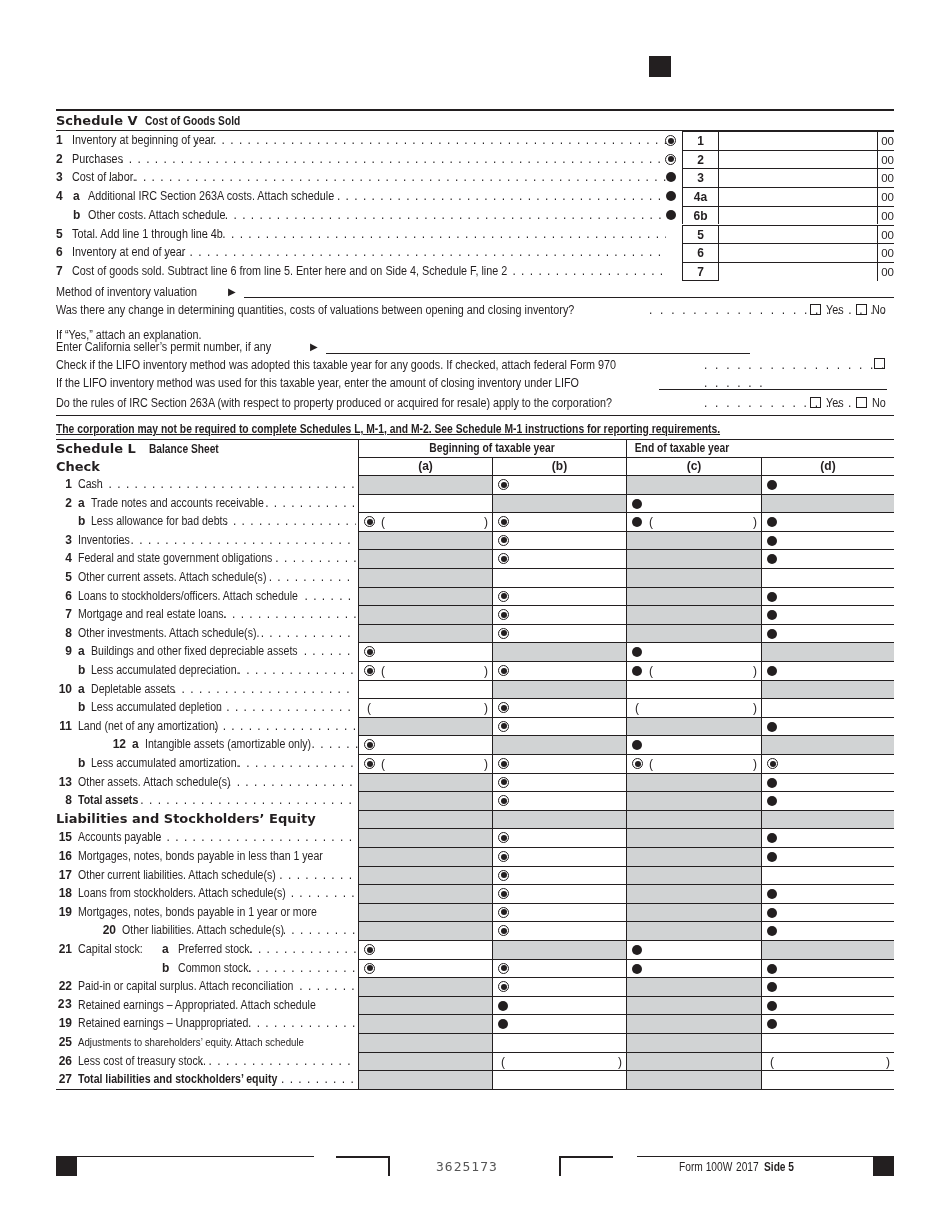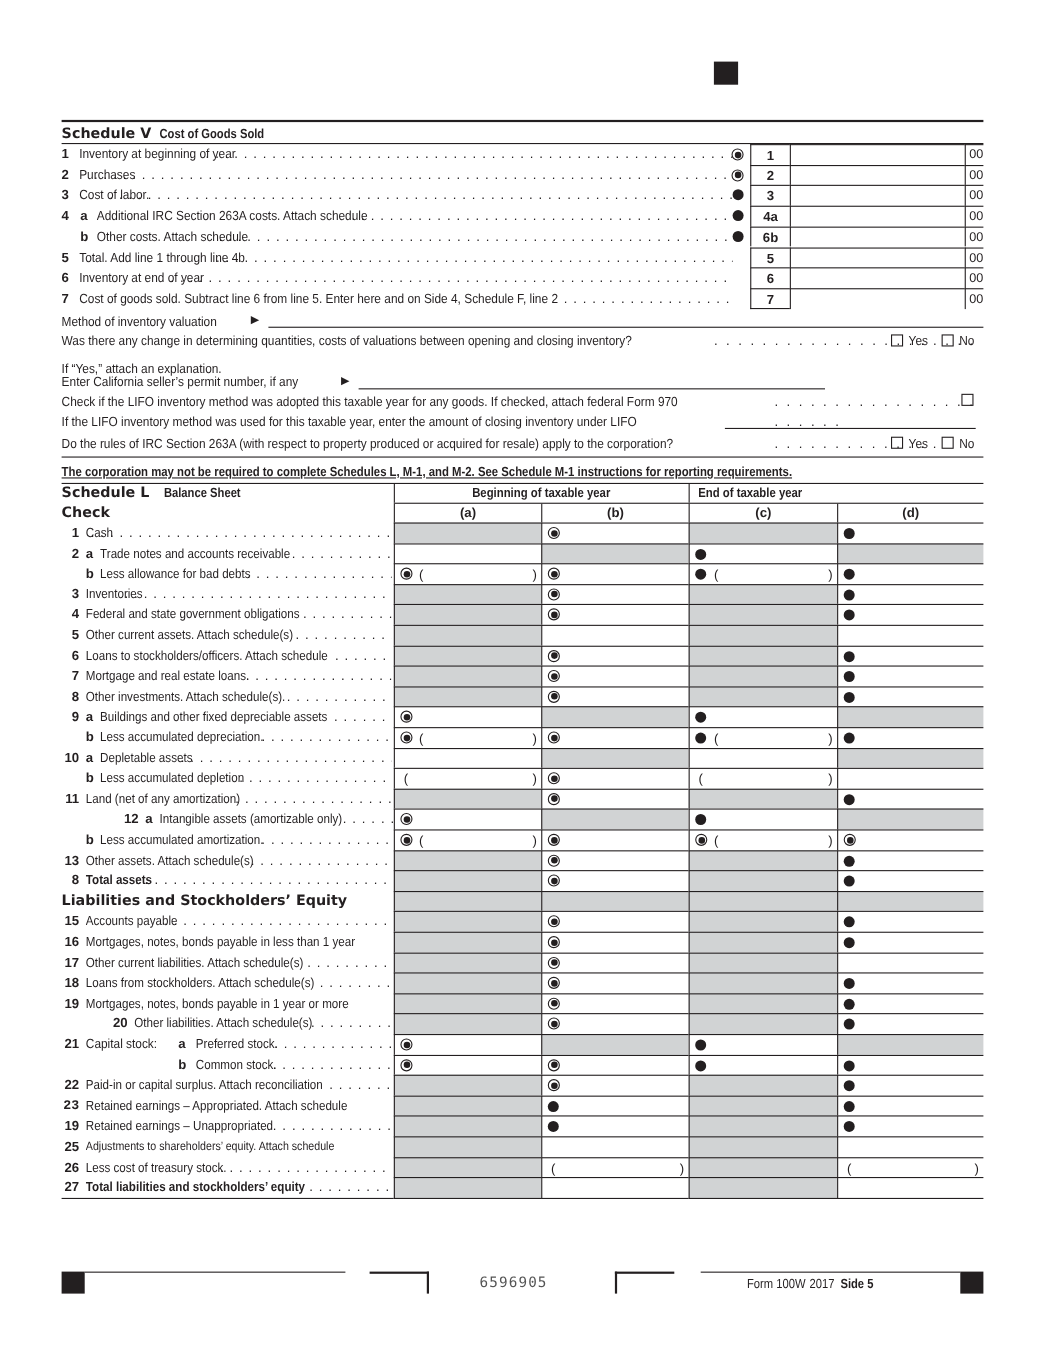--- a/index.html
+++ b/index.html
@@ -580,19 +580,19 @@
     </div>
     <div class="bs-cell gray" style="left: 358px; top: 1070.2px; width: 134px; height: 19.6px; border-left: 1px solid rgb(35, 31, 32); border-bottom: 1px solid rgb(35, 31, 32);"></div>
     <div class="bs-cell white" style="left: 492px; top: 1070.2px; width: 134px; height: 19.6px; border-left: 1px solid rgb(35, 31, 32); border-bottom: 1px solid rgb(35, 31, 32);"></div>
     <div class="bs-cell gray" style="left: 626px; top: 1070.2px; width: 135px; height: 19.6px; border-left: 1px solid rgb(35, 31, 32); border-bottom: 1px solid rgb(35, 31, 32);"></div>
     <div class="bs-cell white" style="left: 761px; top: 1070.2px; width: 133px; height: 19.6px; border-left: 1px solid rgb(35, 31, 32); border-bottom: 1px solid rgb(35, 31, 32);"></div>
   </div>
 
 <div class="abs blk" style="left:56px;top:1156px;width:21px;height:20px;"></div>
 <div class="abs" style="left:77px;top:1156px;width:237px;height:1px;background:#231f20;"></div>
 <div class="abs" style="left:336px;top:1156px;width:54px;height:20px;border-top:2px solid #231f20;border-right:2px solid #231f20;box-sizing:border-box;"></div>
-<div class="abs" style="left:436px;top:1158px;height:18px;line-height:18px;font-family:'DejaVu Sans Mono', monospace;font-size:13px;color:#555;letter-spacing:1px;">6596905</div>
+<div class="abs" style="left:436px;top:1158px;height:18px;line-height:18px;font-family:'DejaVu Sans Mono', monospace;font-size:13px;color:#555;letter-spacing:1px;">3625173</div>
 <div class="abs" style="left:559px;top:1156px;width:54px;height:20px;border-top:2px solid #231f20;border-left:2px solid #231f20;box-sizing:border-box;"></div>
 <div class="abs" style="left:637px;top:1156px;width:236px;height:1px;background:#231f20;"></div>
 <div class="abs" style="left:679px;top:1158px;height:18px;line-height:18px;white-space:nowrap;">
   <span class="cond" style="transform:scaleX(0.85);">Form 100W</span><span class="cond" style="margin-left:-6px;transform:scaleX(0.85);">2017</span><span class="cond" style="font-weight:bold;margin-left:2px;transform:scaleX(0.85);">Side 5</span>
 </div>
 <div class="abs blk" style="left:873px;top:1156px;width:21px;height:20px;"></div>
 
 </body></html>

